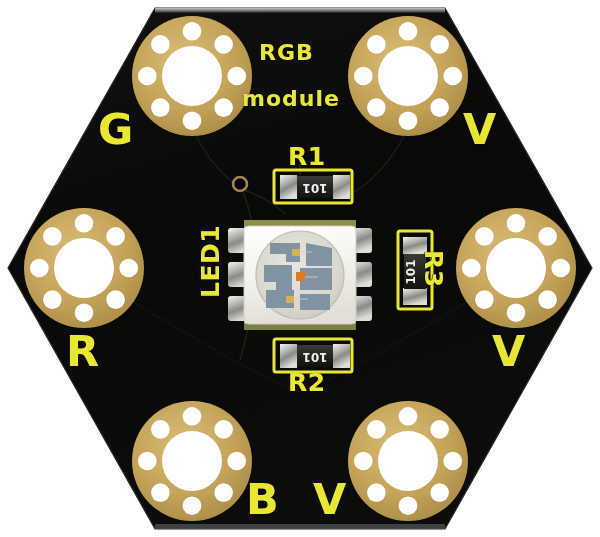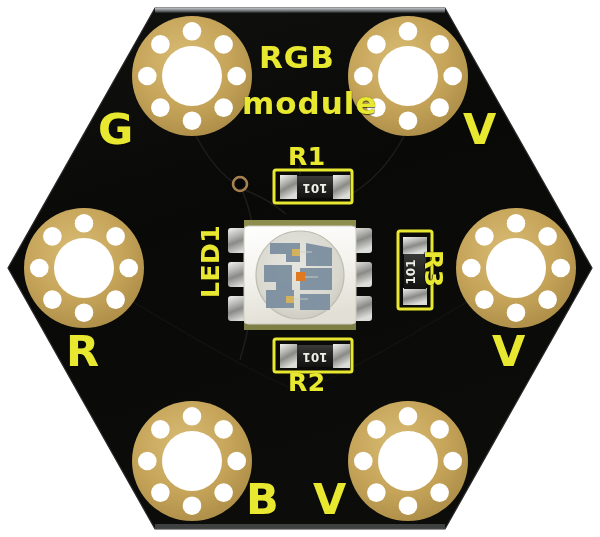--- a/index.html
+++ b/index.html
@@ -12,21 +12,21 @@
     color:#e8e830;
     font-family:"DejaVu Sans",sans-serif;
     font-weight:700;
     line-height:1;
     letter-spacing:0.5px;
     text-shadow:0 0 1px rgba(60,60,10,.85), 0 1px 1px rgba(0,0,0,.6);
     white-space:nowrap;
     user-select:none;
   }
   .big-pin{font-size:43px;}
-  .title-txt{font-size:31px;font-weight:700;letter-spacing:1px;}
+  .title-txt{font-size:22px;font-weight:700;letter-spacing:1px;}
   .ref{font-size:25px;font-weight:700;}
   .rot-cw{transform:rotate(90deg);transform-origin:left top;}
   .rot-ccw{transform:rotate(-90deg);transform-origin:left top;}
 </style>
 </head>
 <body>
 
 <div id="stage">
 
   <svg id="board-svg" viewBox="0 0 600 537">

